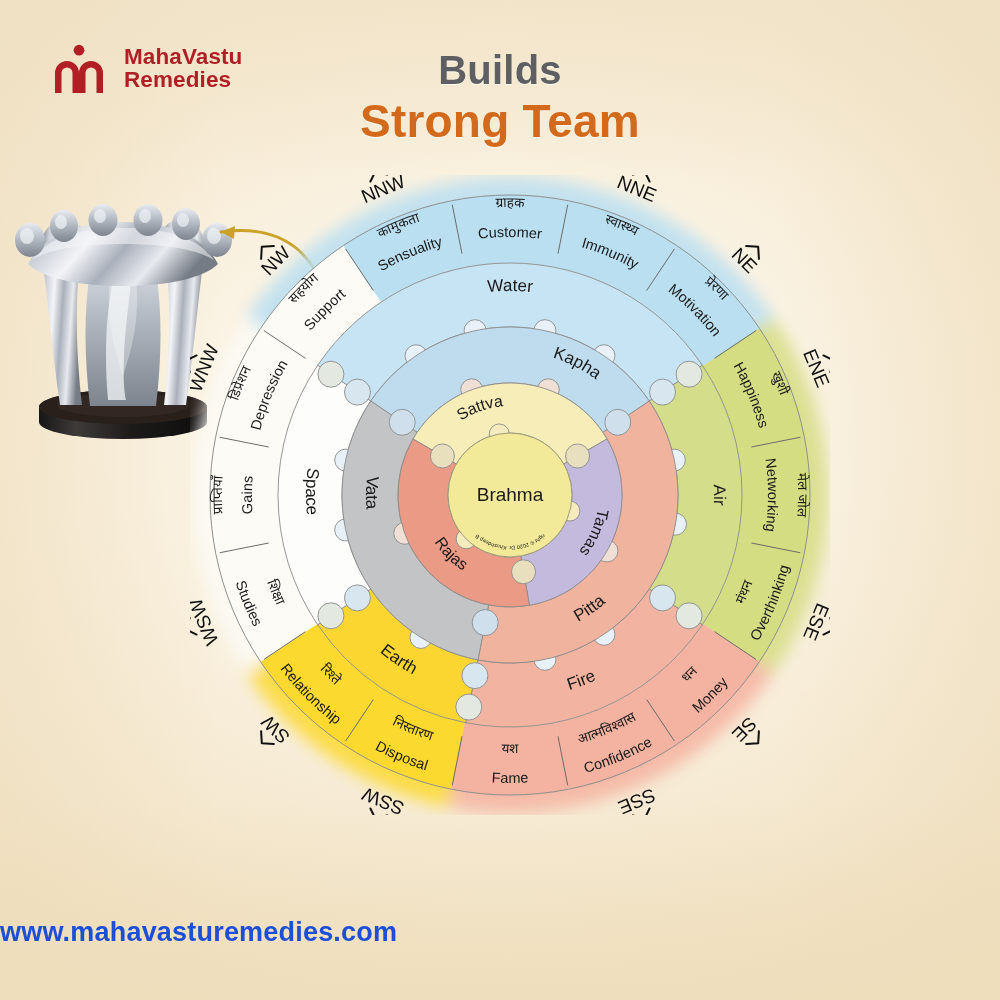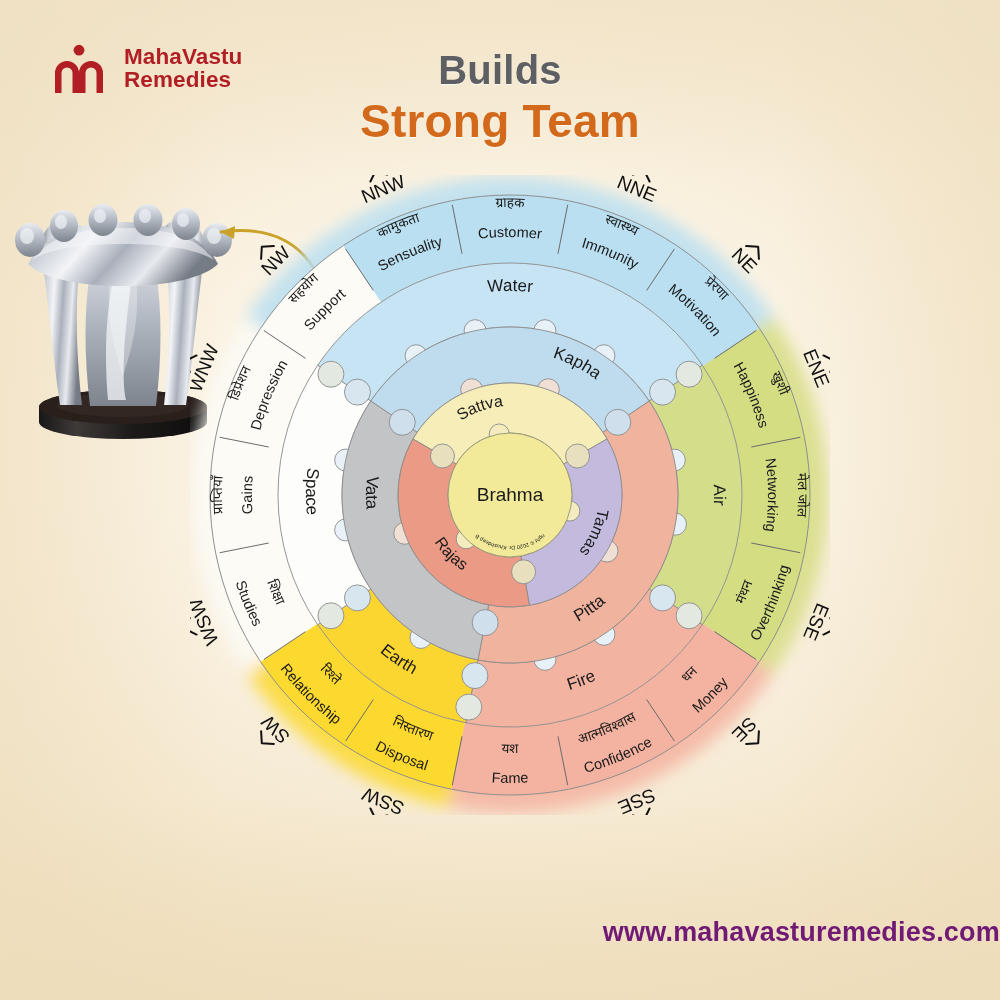--- a/index.html
+++ b/index.html
@@ -24,22 +24,22 @@
   .logo-text{line-height:1.02;font-weight:bold;color:#b11f24;font-size:22.5px;letter-spacing:.1px;}
   .logo-text div{white-space:nowrap;}
 
   .headline{position:absolute;left:0;right:0;top:48px;text-align:center;}
   .headline .l1{font-size:40px;font-weight:bold;color:#5e5f62;letter-spacing:.2px;
     text-shadow:0 1px 0 rgba(255,255,255,.7);}
   .headline .l2{font-size:46px;font-weight:bold;color:#d3691a;letter-spacing:.2px;margin-top:1px;
     text-shadow:0 1px 0 rgba(255,255,255,.7);}
 
   
-  .footer{position:absolute;left:0;right:0;bottom:52px;text-align:right;
-    color:#701a75;font-size:27px;font-weight:600;letter-spacing:.2px;}
+  .footer{position:absolute;left:0;right:0;bottom:52px;text-align:left;
+    color:#1d4ed8;font-size:27px;font-weight:600;letter-spacing:.2px;}
 
   
   .product{position:absolute;left:8px;top:160px;width:230px;height:285px;}
 
   
   .mandala{position:absolute;left:190px;top:175px;width:640px;height:640px;}
   .mandala svg{display:block;}
 </style>
 </head>
 <body>

